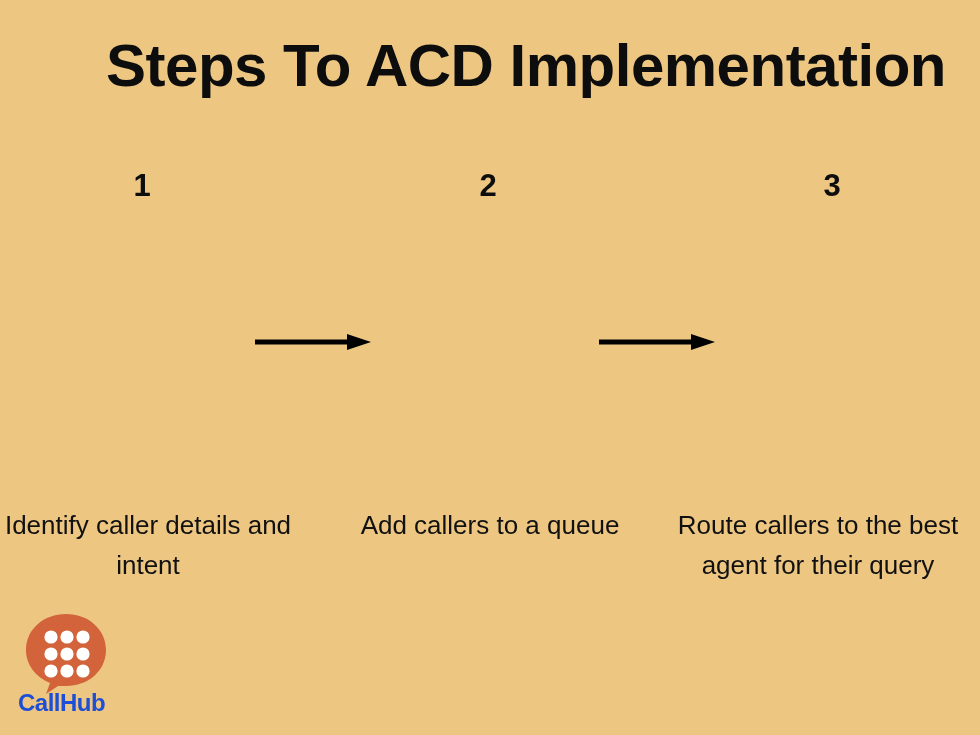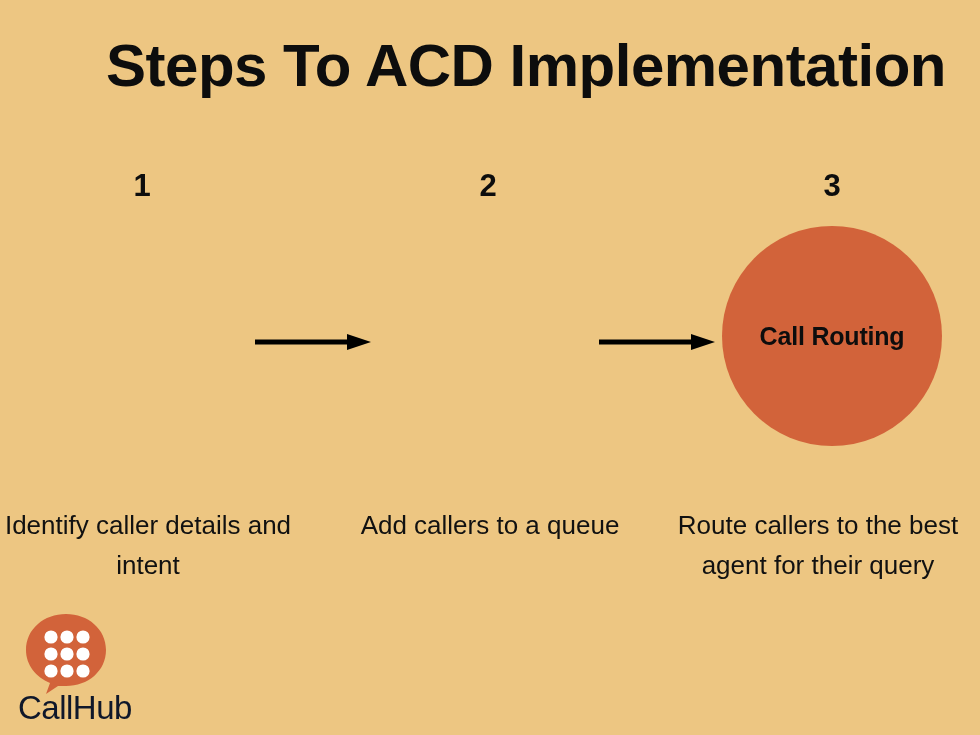--- a/index.html
+++ b/index.html
@@ -115,23 +115,23 @@
     position: absolute;
     left: 4px;
     top: 0;
     width: 88px;
     height: 82px;
   }
   #logo-wordmark {
     position: absolute;
     left: 0;
     top: 78px;
-    font-size: 33px;
-    font-weight: normal;
-    color: #0f172a;
+    font-size: 24px;
+    font-weight: bold;
+    color: #1d4ed8;
     letter-spacing: -0.5px;
     line-height: 1;
   }
 </style>
 </head>
 <body>
 
 <div id="canvas">
 
   <div id="page-title">Steps To ACD Implementation</div>
@@ -139,23 +139,20 @@
   <div class="step step-1">
     <div class="step-number">1</div>
   </div>
 
   <div class="step step-2">
     <div class="step-number">2</div>
   </div>
 
   <div class="step step-3">
     <div class="step-number">3</div>
-    <div class="circle">
-      <div class="circle-label">Call Routing</div>
-    </div>
   </div>
 
   <svg class="arrow arrow-1" viewBox="0 0 116 24">
     <rect x="0" y="9.5" width="98" height="5" fill="#000000"></rect>
     <polygon points="92,4 116,12 92,20" fill="#000000"></polygon>
   </svg>
 
   <svg class="arrow arrow-2" viewBox="0 0 116 24">
     <rect x="0" y="9.5" width="98" height="5" fill="#000000"></rect>
     <polygon points="92,4 116,12 92,20" fill="#000000"></polygon>

